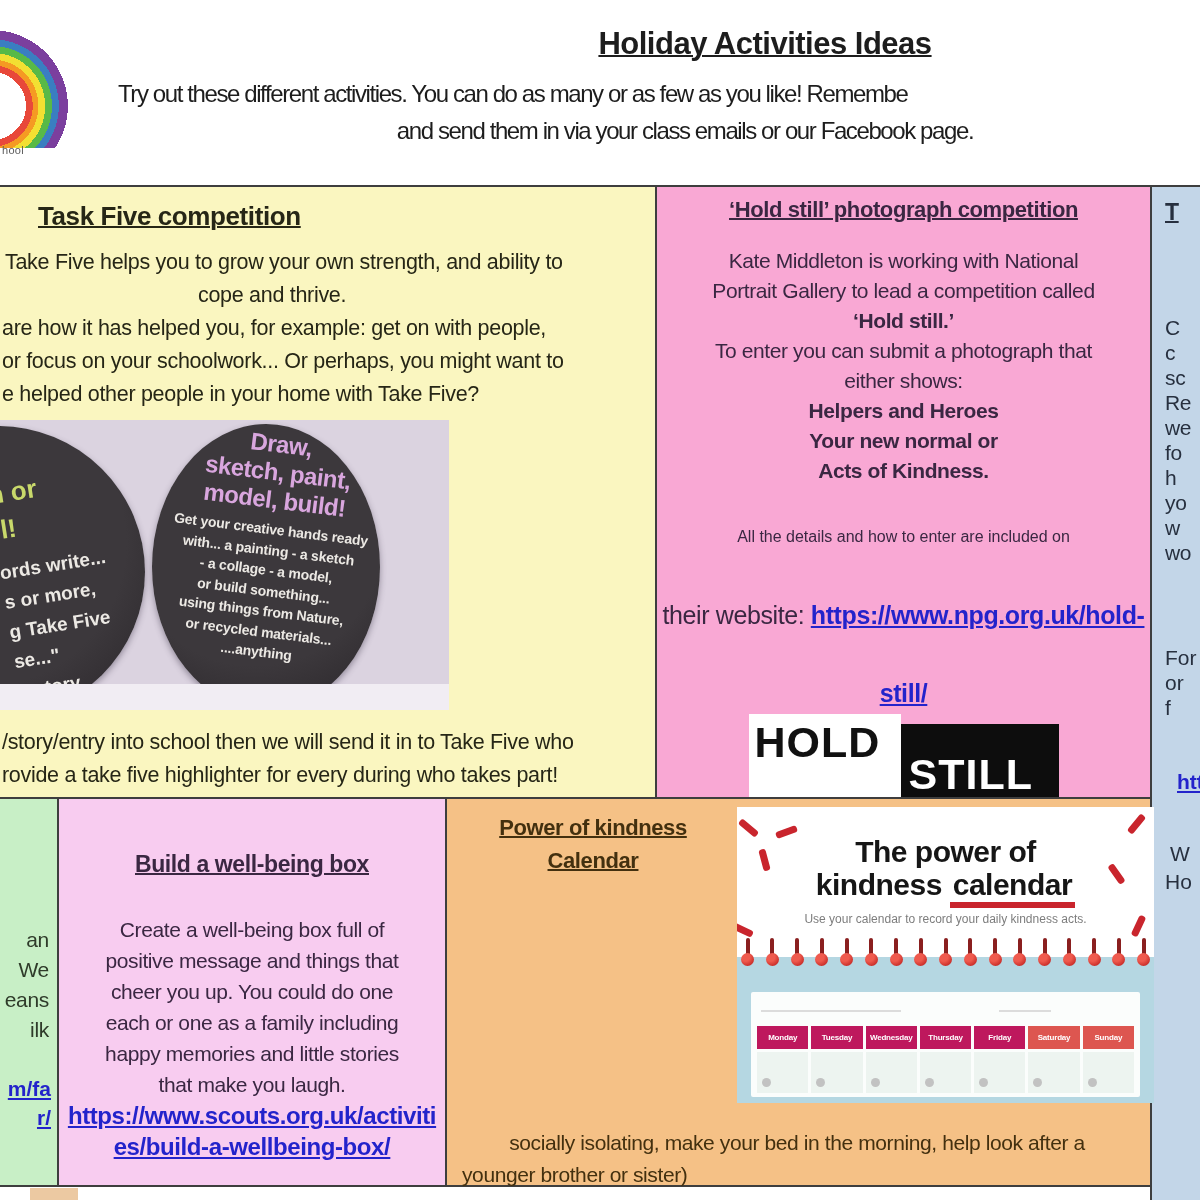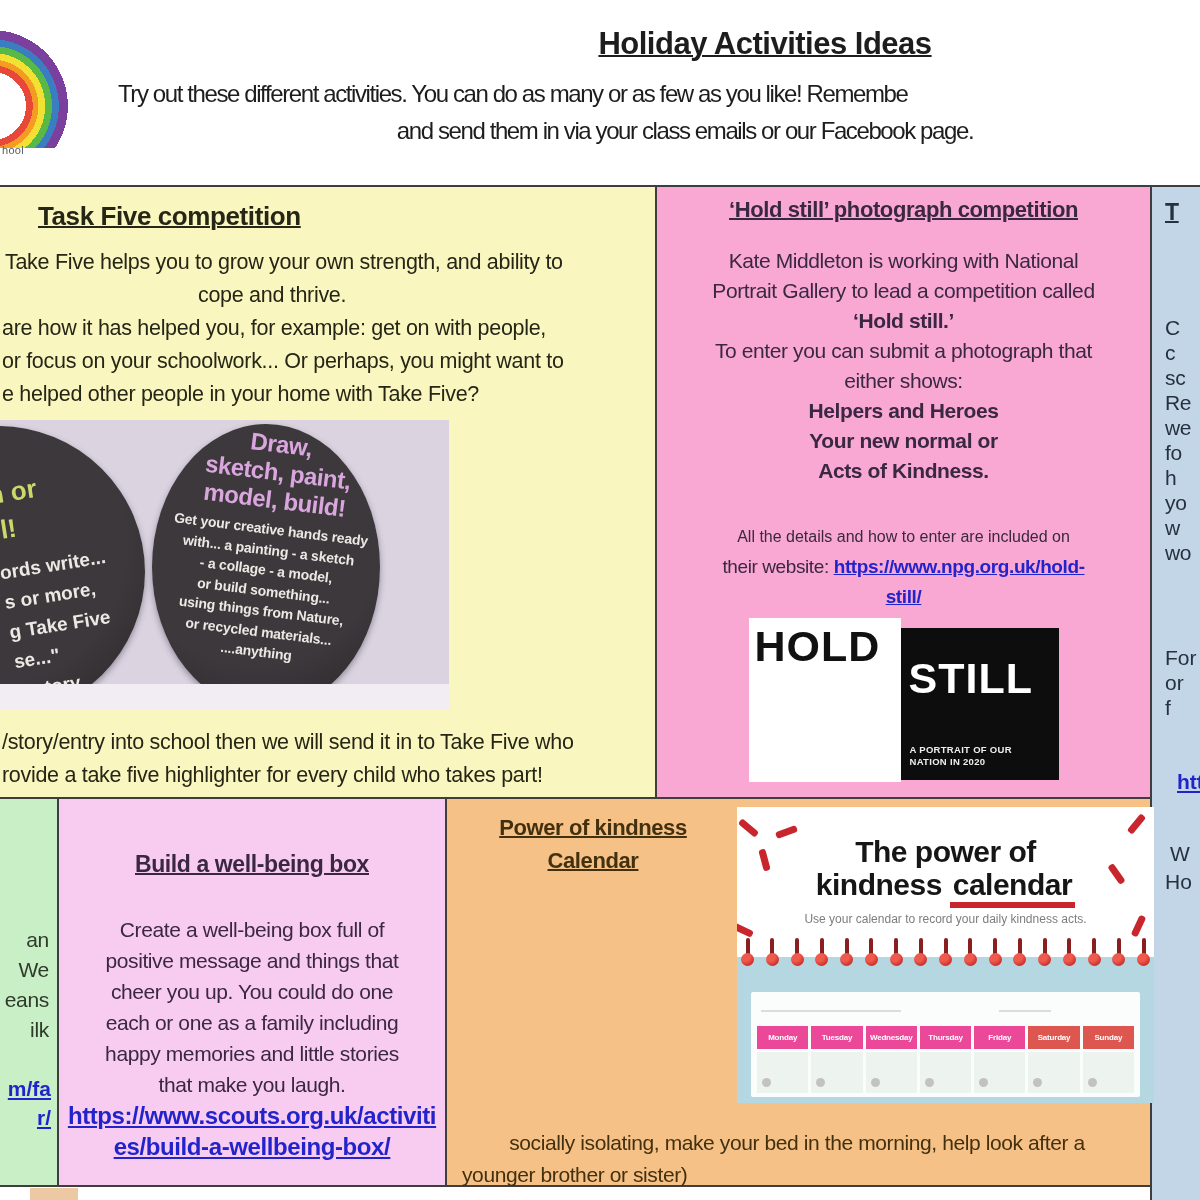--- a/index.html
+++ b/index.html
@@ -22,21 +22,21 @@
   
   .box{position:absolute;box-sizing:border-box;border:2px solid #3e3e3e;}
   .box-yellow{left:-70px;top:185px;width:727px;height:614px;background:#faf6c0;color:#262616;}
   .box-pink1 {left:655px;top:185px;width:497px;height:614px;background:#f9a8d4;color:#3a2742;text-align:center;}
   .box-blue  {left:1150px;top:185px;width:140px;height:1015px;background:#c3d6e8;color:#27303f;border-right:none;border-bottom:none;}
   .box-green {left:-70px;top:797px;width:129px;height:390px;background:#c8efc6;color:#2f3b2a;}
   .box-pink2 {left:57px;top:797px;width:390px;height:390px;background:#f8ccf0;color:#3a2742;text-align:center;}
   .box-orange{left:445px;top:797px;width:707px;height:390px;background:#f5c186;color:#43300f;}
 
   .b-title{font-weight:bold;text-decoration:underline;text-decoration-thickness:2px;letter-spacing:-.4px;}
-  .t{font-size:19px;letter-spacing:-.4px;}
+  .t{font-size:25px;letter-spacing:-.4px;margin-top:48px;}
   a.doclink{color:#2323cb;text-decoration:underline;font-weight:600;cursor:pointer;}
 
   
   .tf-title{left:106px;top:14px;font-size:26px;}
   .tf-l{white-space:nowrap;font-size:21.5px;letter-spacing:-.3px;}
   .photo{left:68px;top:233px;width:449px;height:290px;background:#dbd3e0;overflow:hidden;}
   .floor{position:absolute;left:0;bottom:0;width:100%;height:26px;background:#f1edf3;}
   .board{position:absolute;border-radius:50%;
     background:radial-gradient(circle at 45% 40%, #3c383c 0 60%, #282428 100%);
     box-shadow:0 3px 6px rgba(60,50,70,.45);}
@@ -102,21 +102,21 @@
   .cal-pins{position:absolute;left:4px;right:4px;top:131px;height:36px;display:flex;justify-content:space-between;}
   .pin{width:13px;position:relative;}
   .pin::before{content:"";position:absolute;left:4.5px;top:0;width:4px;height:18px;background:#8a1f1f;border-radius:2px;}
   .pin::after{content:"";position:absolute;left:0;top:15px;width:13px;height:13px;border-radius:50%;
     background:radial-gradient(circle at 35% 30%, #ef5a4e 0 35%, #b31313 100%);}
   .cal-card{position:absolute;left:14px;right:14px;top:185px;bottom:6px;background:#fbfdfc;border-radius:2px;}
   .cal-field{position:absolute;top:18px;height:2px;background:#dcdcdc;}
   .cal-f1{left:10px;width:140px;}
   .cal-f2{left:248px;width:52px;}
   .cal-days{position:absolute;left:6px;right:6px;top:34px;height:23px;display:flex;gap:3px;}
-  .cal-days div{flex:1;background:#ec4899;color:#fff;font-size:8px;font-weight:bold;
+  .cal-days div{flex:1;background:#be185d;color:#fff;font-size:8px;font-weight:bold;
     display:flex;align-items:center;justify-content:center;overflow:hidden;letter-spacing:-.2px;}
   .cal-days div:nth-child(6),.cal-days div:nth-child(7){background:#dd5650;}
   .cal-cells{position:absolute;left:6px;right:6px;top:60px;bottom:4px;display:flex;gap:3px;}
   .cal-cells div{flex:1;background:#edf4f0;position:relative;}
   .cal-cells div::after{content:"";position:absolute;left:5px;top:26px;width:9px;height:9px;border-radius:50%;background:#c2c2c2;}
   .confetti{position:absolute;width:7px;height:22px;background:#c9252d;border-radius:3px;}
 
   .bottom-tan{position:absolute;left:30px;top:1188px;width:48px;height:12px;background:#ecc9a2;}
 </style>
 </head>
@@ -173,21 +173,21 @@
             <div>or build something...</div>
             <div>using things from Nature,</div>
             <div>or recycled materials...</div>
             <div>....anything</div>
           </div>
       </div>
       <div class="floor"></div>
     </div>
 
     <div class="abs tf-l" style="left:70px;top:543px;">/story/entry into school then we will send it in to Take Five who</div>
-    <div class="abs tf-l" style="left:70px;top:576px;">rovide a take five highlighter for every child who takes part!</div>
+    <div class="abs tf-l" style="left:70px;top:576px;">rovide a take five highlighter for every during who takes part!</div>
   </div>
 
   <div class="box box-pink1">
     <span class="b-title hs-title">‘Hold still’ photograph competition</span>
     <div class="hs-body">
       <div>Kate Middleton is working with National</div>
       <div>Portrait Gallery to lead a competition called</div>
       <div class="bold">‘Hold still.’</div>
       <div>To enter you can submit a photograph that</div>
       <div>either shows:</div>

